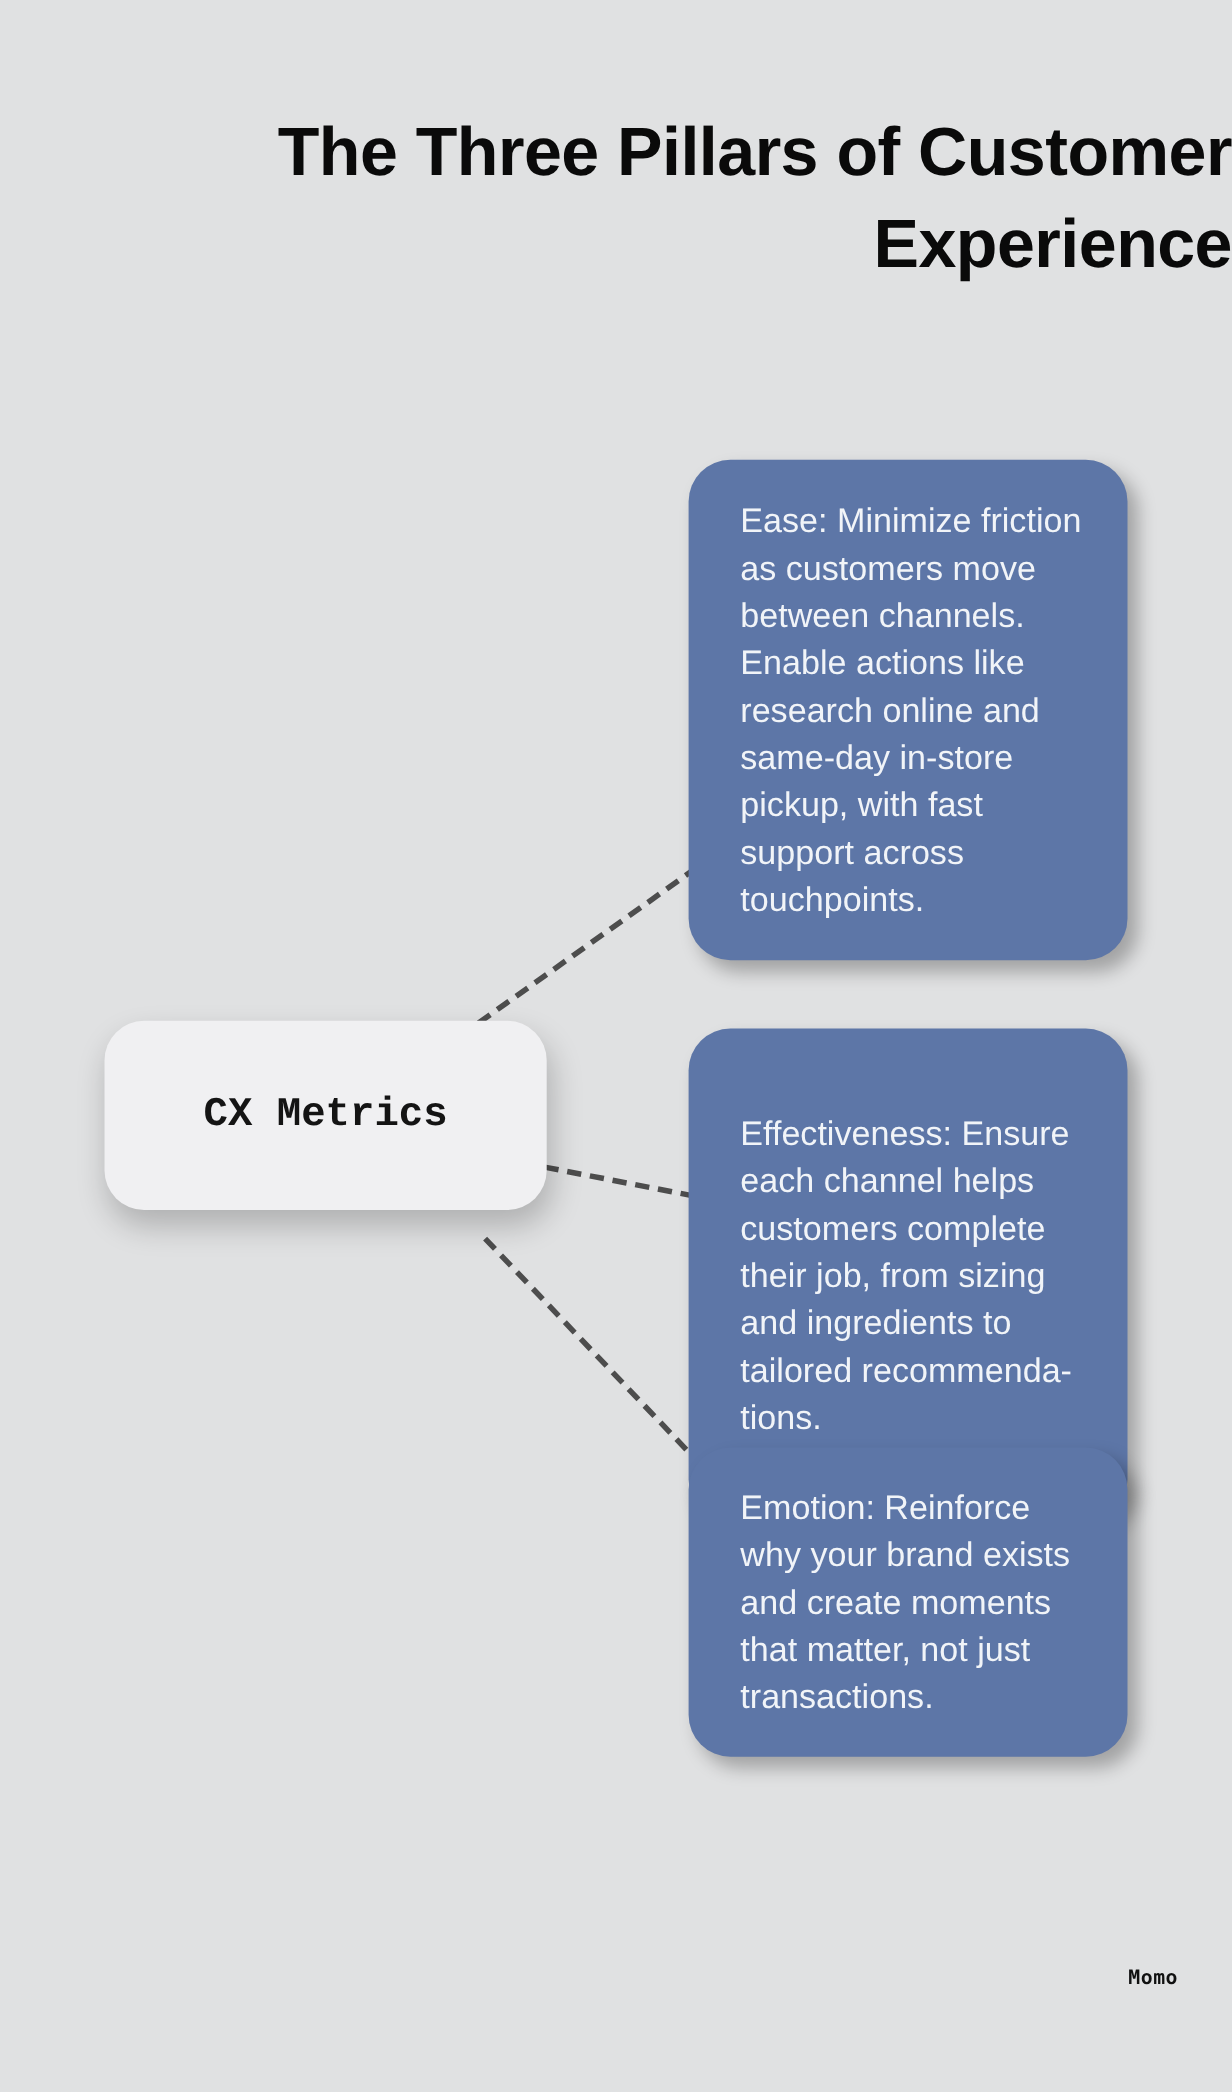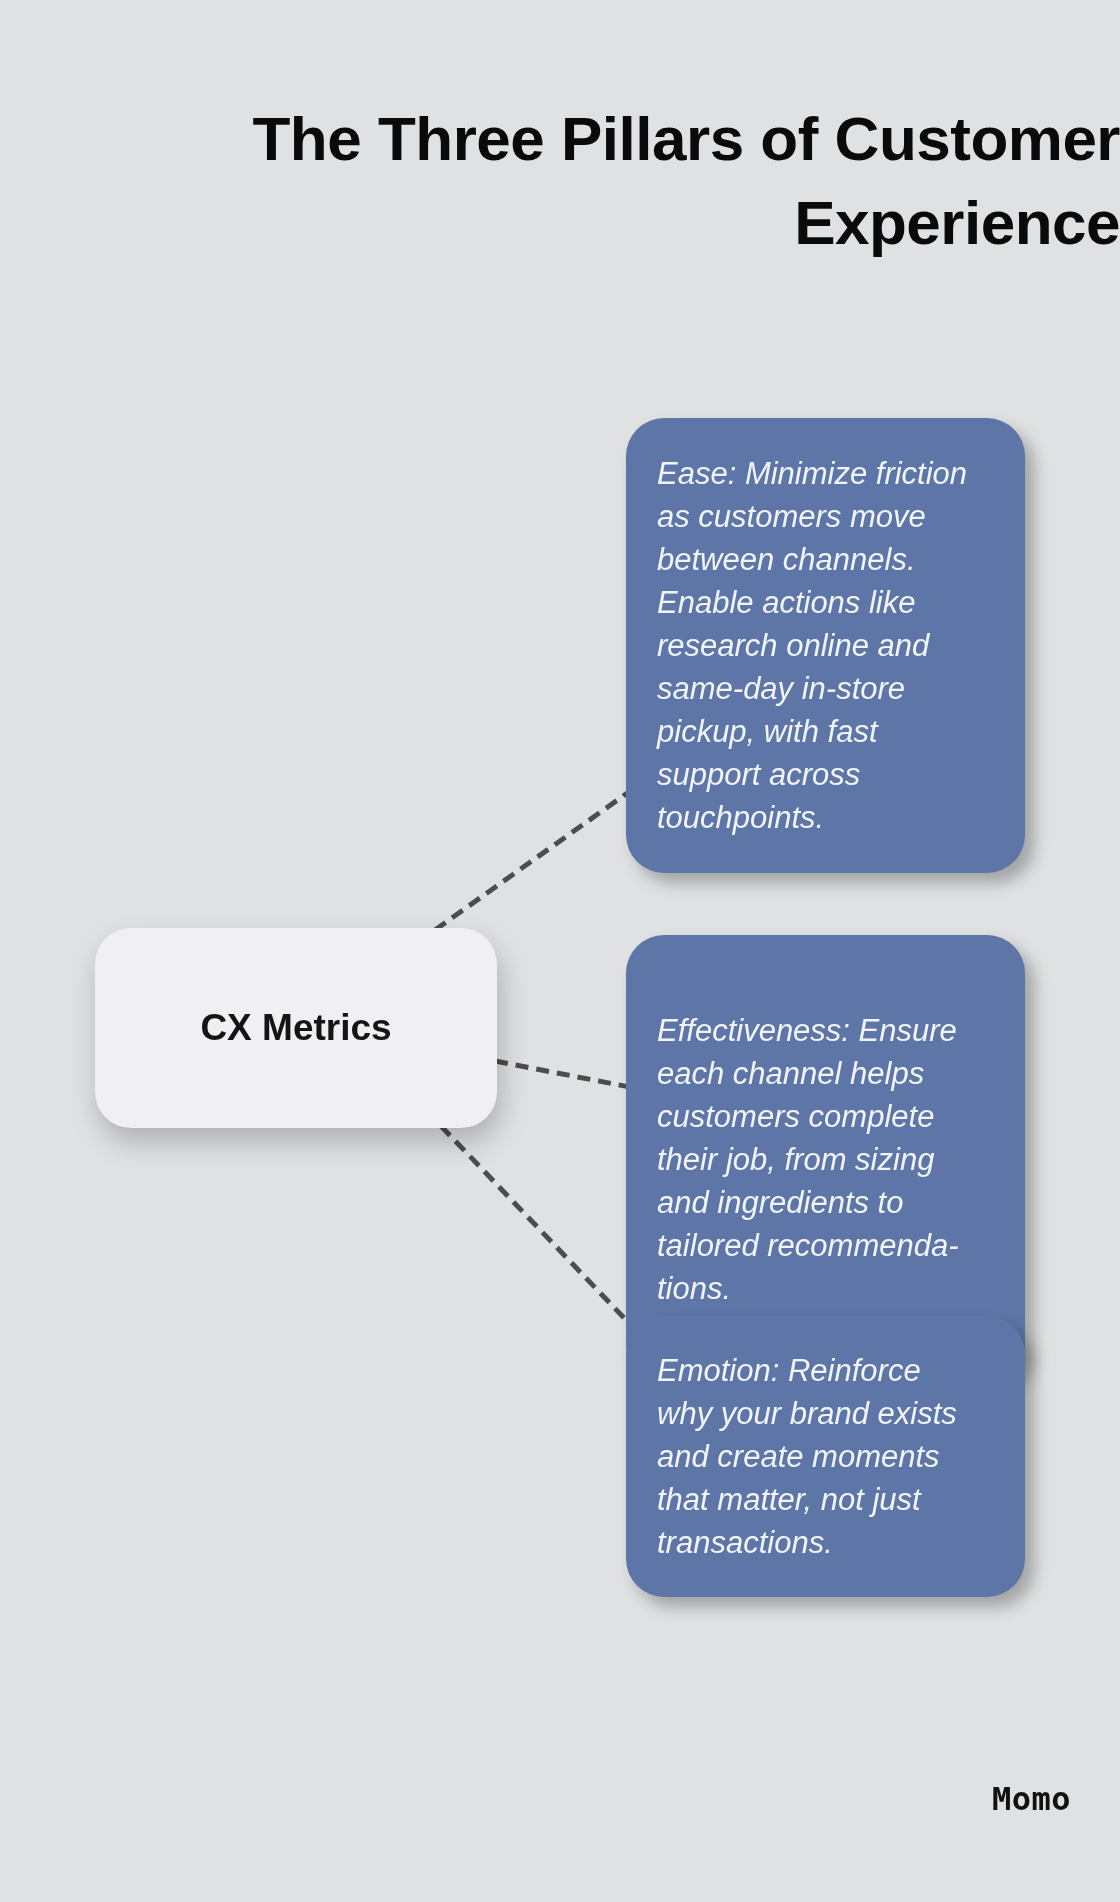--- a/index.html
+++ b/index.html
@@ -41,61 +41,61 @@
   }
   .connectors line{
     stroke:var(--connector);
     stroke-width:5;
     stroke-dasharray:13 8;
     fill:none;
   }
   .node{
     position:absolute;
     left:95px;top:928px;
-    width:402px;height:200px;
+    width:402px;height:172px;
     background:var(--node-fill);
     border-radius:36px;
     box-shadow:4px 14px 28px rgba(0,0,0,0.22);
     display:flex;align-items:center;justify-content:center;
     z-index:2;
+    font-family:Liberation Mono, monospace;
   }
   .node-label{
     font-weight:700;
     font-size:37px;
     color:var(--node-text);
   }
   .card{
     position:absolute;
     left:626px;
     width:399px;
     background:var(--pillar-fill);
     border-radius:38px;
     box-shadow:9px 10px 16px rgba(0,0,0,0.28);
     display:flex;align-items:center;
     z-index:2;
     overflow:hidden;
   }
   .card p{
-    margin:0;
+    margin:16px;
     padding:0 24px 0 31px;
     font-size:31px;
     line-height:43px;
     color:var(--pillar-text);
     white-space:pre-line;
-    font-style:italic;
   }
   .card-ease{top:418px;height:455px;}
   .card-effectiveness{top:935px;height:448px;}
   .card-emotion{top:1316px;height:281px;align-items:center;}
   .watermark{
     position:absolute;
     right:49px;top:1786px;
     font-family:"DejaVu Sans Mono",monospace;
     font-weight:700;
-    font-size:32px;
+    font-size:18px;
     line-height:26px;
     letter-spacing:0.5px;
     color:#111;
     z-index:3;
   }
 </style>
 </head>
 <body>
 
 <div class="canvas">

